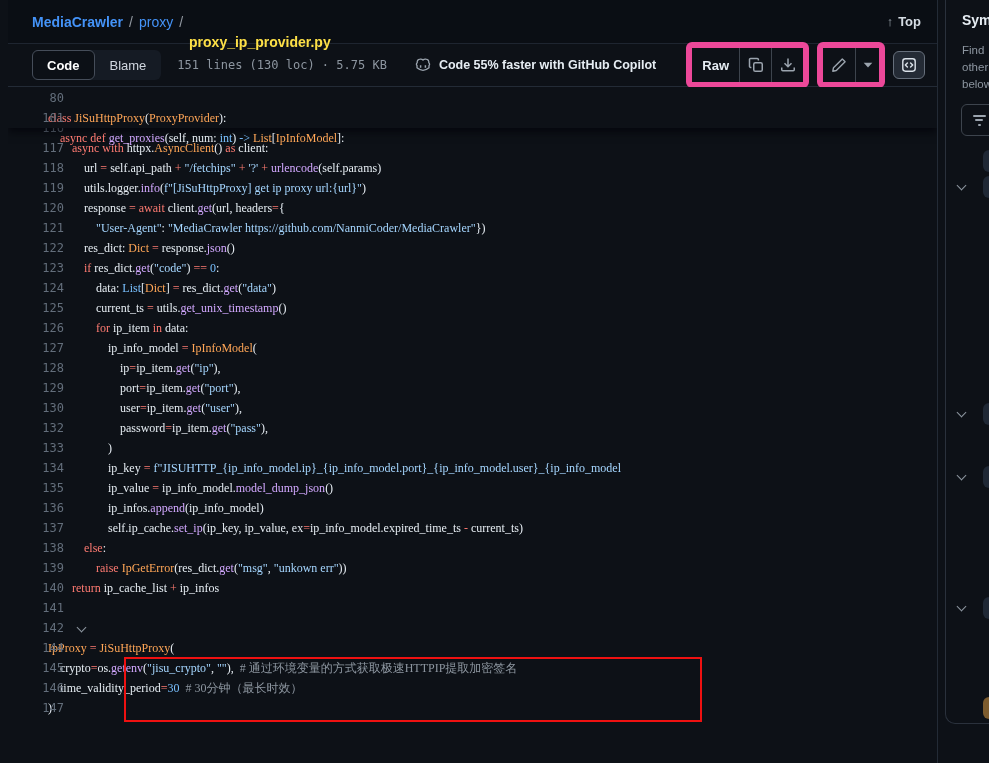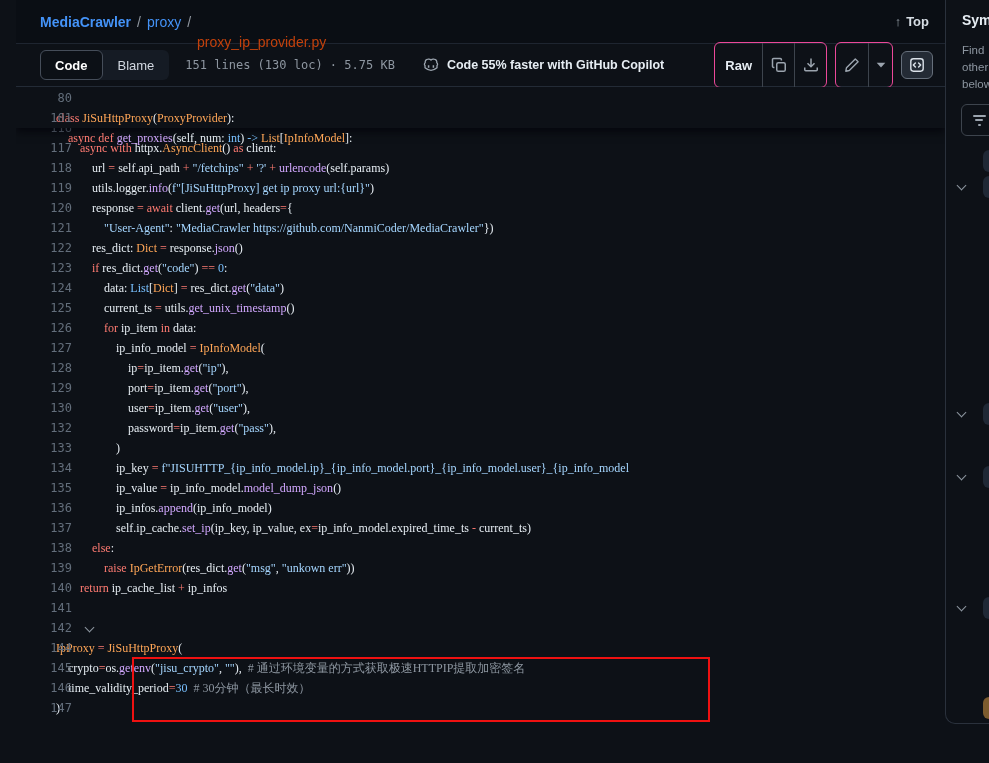--- a/index.html
+++ b/index.html
@@ -4,46 +4,46 @@
 <style>
   * { margin:0; padding:0; box-sizing:border-box; }
   html,body { width:989px; height:763px; overflow:hidden; }
   body {
     background:#0d1117;
     font-family:"Liberation Sans","DejaVu Sans",sans-serif;
     color:#e6edf3;
     position:relative;
   }
   
-  .main-col { position:absolute; left:16px; top:0; width:930px; height:763px;
+  .main-col { position:absolute; left:8px; top:0; width:930px; height:763px;
     border-right:1px solid #232b36; background:#0d1117; overflow:hidden; }
 
   .breadcrumb-row { height:44px; display:flex; align-items:center;
     padding:0 16px 0 24px; background:#0a0e14; border-bottom:1px solid #1e2530; }
   .crumb-link { color:#4493f8; font-size:14px; text-decoration:none; cursor:pointer; }
   .crumb-link.repo { font-weight:600; }
   .crumb-sep { color:#9198a1; font-size:14px; margin:0 6px; }
-  .crumb-file { color:#c2410c; font-size:14px; font-weight:400;margin-top:40px; }
+  .crumb-file { color:#fde047; font-size:14px; font-weight:700;margin-top:40px; }
   .top-link { margin-left:auto; display:flex; align-items:center; gap:5px;
     color:#d6dde4; font-size:13px; font-weight:600; cursor:pointer; }
   .top-link .arrow { color:#9ba4ae; font-size:13px; }
 
   .toolbar { height:43px; display:flex; align-items:center;
     padding:0 12px 0 24px; background:#0d1117; border-bottom:1px solid #232b36; }
   .tabs { display:flex; background:#151b24; border-radius:6px; height:30px; align-items:stretch; }
   .tab { border:1px solid transparent; border-radius:6px; padding:0 14px; font-size:13px;
     color:#d1d7e0; background:transparent; cursor:pointer;
     font-family:inherit; }
   .tab.active { background:#0c1016; border-color:#454d59; color:#ffffff; font-weight:600; }
   .file-meta { margin-left:16px; font-family:"DejaVu Sans Mono","Liberation Mono",monospace;
     font-size:12px; color:#8d96a0; white-space:nowrap; }
   .copilot { margin-left:28px; display:flex; align-items:center; gap:8px;
     font-size:12.5px; font-weight:600; color:#e6edf3; white-space:nowrap; cursor:pointer;justify-content:flex-end; }
   .toolbar-right { margin-left:auto; display:flex; align-items:center; gap:8px; }
-  .btn-group { display:flex; border:1px solid #ec4899; border-radius:6px; height:46px;
+  .btn-group { display:flex; border:6px solid #ec4899; border-radius:6px; height:46px;
     overflow:hidden; background:transparent; }
   .btn-seg { display:flex; align-items:center; justify-content:center; padding:0 10px;
     border:none; border-left:1px solid #3d444d; background:transparent; color:#e6edf3;
     font-size:13px; font-weight:600; cursor:pointer; font-family:inherit; }
   .btn-seg:first-child { border-left:none; }
   .btn-seg.icon-seg { width:32px; padding:0; }
   .symbols-btn { width:32px; height:28px; border:1px solid #666f7b; border-radius:6px;
     background:#242b35; display:flex; align-items:center; justify-content:center; cursor:pointer; }
 
   

